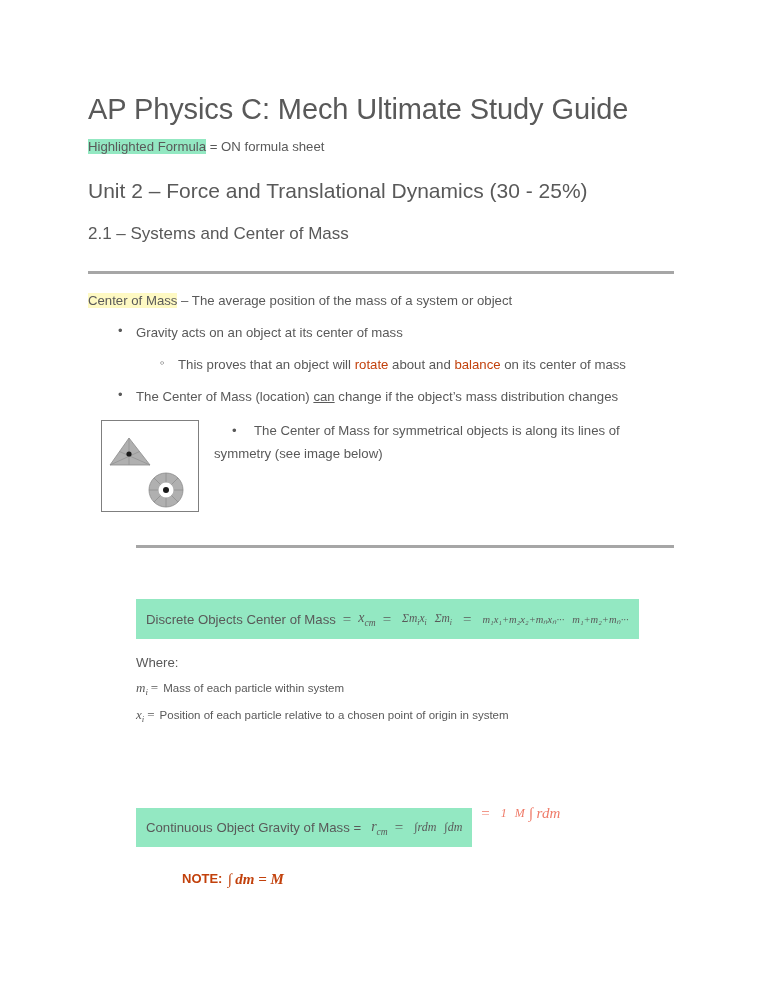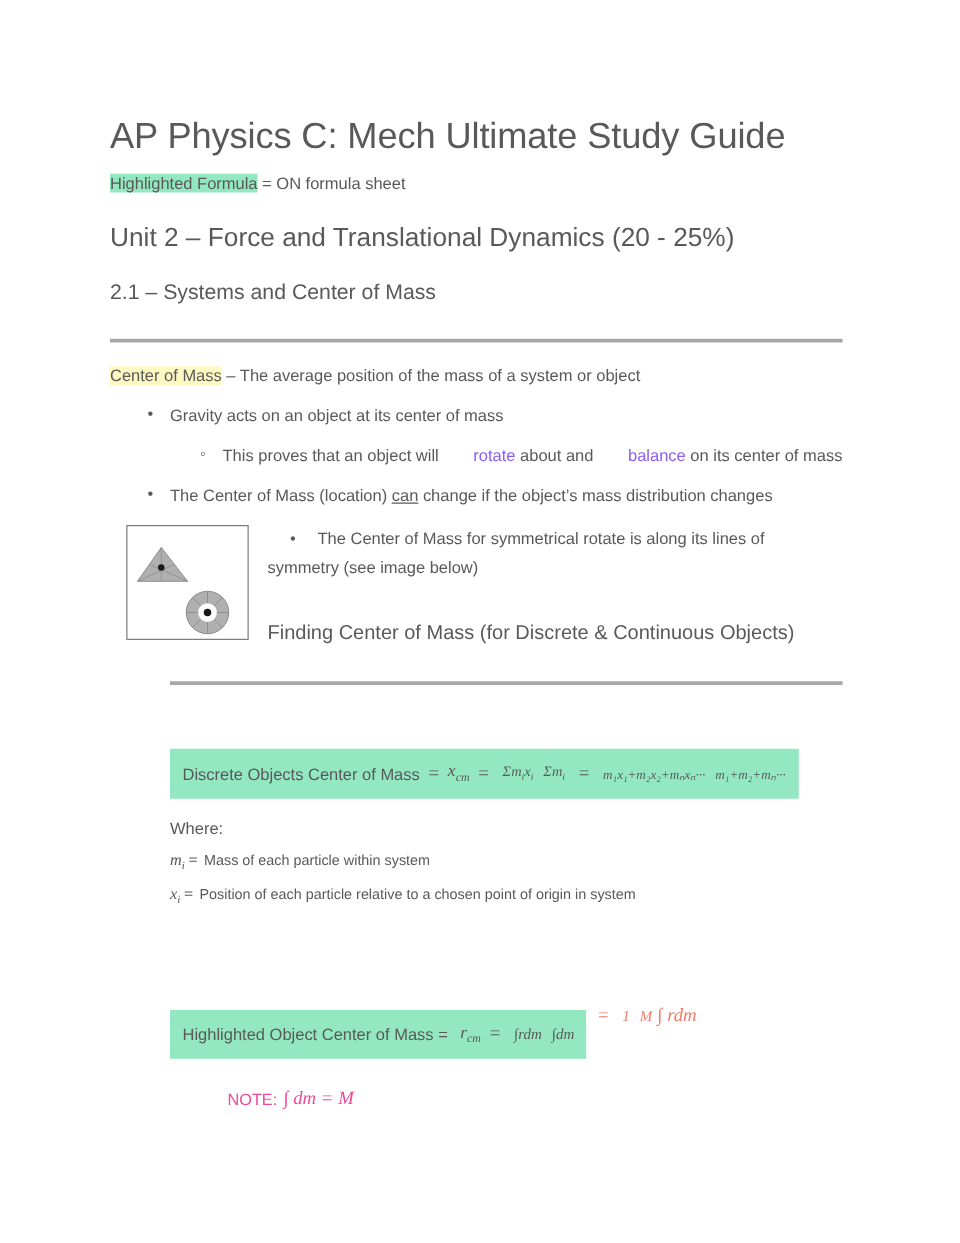--- a/index.html
+++ b/index.html
@@ -141,21 +141,21 @@
     color: #595959;
   }
   ul.lvl2 > li::before {
     content: "\25E6";
     position: absolute;
     left: 24px;
     top: -1px;
     font-size: 13px;
     color: #595959;
   }
-  .purple { color: #8b5cf6; margin-left: 24px; }
+  .purple { color: #c2410c; }
   .red { color: #ef7a68; }
   .uline { text-decoration: underline; }
 
   
   .figure-row {
     position: relative;
     margin-top: 14px;
     min-height: 98px;
   }
   .figure-box {
@@ -283,43 +283,44 @@
   .where-item .eqs {
     font-family: "Liberation Serif", serif;
     font-size: 13px;
     margin-right: 5px;
   }
 
   .note-line {
     margin-top: 24px;
     margin-left: 94px;
     font-size: 13px;
-    color: #ec4899;
+    color: #c2410c;
     display: flex;
-    align-items: center;
+    align-items: flex-start;
+    font-weight: bold;
   }
   .note-line .nmath {
     font-family: "Liberation Serif", serif;
     font-style: italic;
     font-size: 15px;
     margin-left: 5px;
   }
 </style>
 </head>
 <body>
 
 <div class="page">
   <div class="content">
 
     <h1 class="doc-title">AP Physics C: Mech Ultimate Study Guide</h1>
 
 
     <p class="legend-line legend-green"><span class="hl-green">Highlighted Formula</span><span> = ON formula sheet</span></p>
 
-    <h2 class="h-unit">Unit 2 – Force and Translational Dynamics (20 - 25%)</h2>
+    <h2 class="h-unit">Unit 2 – Force and Translational Dynamics (30 - 25%)</h2>
 
     <h3 class="h-sub">2.1 – Systems and Center of Mass</h3>
 
     <hr class="rule rule-1">
 
     <p class="para def-line"><span class="hl-yellow">Center of Mass</span><span> – The average position of the mass of a system or object</span></p>
 
     <ul class="lvl1">
       <li>
         <span>Gravity acts on an object at its center of mass</span>
@@ -344,25 +345,24 @@
           <line x1="64" y1="52" x2="64" y2="86" stroke="#8f8f8f" stroke-width="0.8"></line>
           <line x1="47" y1="69" x2="81" y2="69" stroke="#8f8f8f" stroke-width="0.8"></line>
           <line x1="52" y1="57" x2="76" y2="81" stroke="#8f8f8f" stroke-width="0.8"></line>
           <line x1="76" y1="57" x2="52" y2="81" stroke="#8f8f8f" stroke-width="0.8"></line>
           <circle cx="64" cy="69" r="7.5" fill="#ffffff"></circle>
           <circle cx="64" cy="69" r="3" fill="#1a1a1a"></circle>
         </svg>
       </div>
 
       <div class="wrap-text">
-        <span class="wrap-bullet"></span><span>The Center of Mass for symmetrical rotate is along its lines of</span>
+        <span class="wrap-bullet"></span><span>The Center of Mass for symmetrical objects is along its lines of</span>
         <div>symmetry (see image below)</div>
       </div>
 
-      <div class="finding-line">Finding Center of Mass (for Discrete &amp; Continuous Objects)</div>
     </div>
 
     <hr class="rule rule-2" style="margin-top:27px;">
 
     <div class="formula-wrap-1">
       <div class="fbox">
         <span class="fbox-label">Discrete Objects Center of Mass</span>
         <span class="eq">=</span>
         <span class="math"><span>x</span><span class="sub">cm</span></span>
         <span class="eq">=</span>
@@ -392,21 +392,21 @@
     </div>
 
     <div class="where-item">
       <span class="sym"><span>x</span><span class="sub">i</span></span>
       <span class="eqs">=</span>
       <span>Position of each particle relative to a chosen point of origin in system</span>
     </div>
 
     <div class="formula-wrap-2" style="display:flex; align-items:center;">
       <div class="fbox">
-        <span class="fbox-label">Highlighted Object Center of Mass =</span>
+        <span class="fbox-label">Continuous Object Gravity of Mass =</span>
         <span class="math" style="padding-left:10px;"><span>r</span><span class="sub">cm</span></span>
         <span class="eq">=</span>
         <span class="frac sm3">
           <span class="num">∫rdm</span>
           <span class="bar"></span>
           <span class="den">∫dm</span>
         </span>
       </div>
       <span class="tail">
         <span class="eq">=</span>

